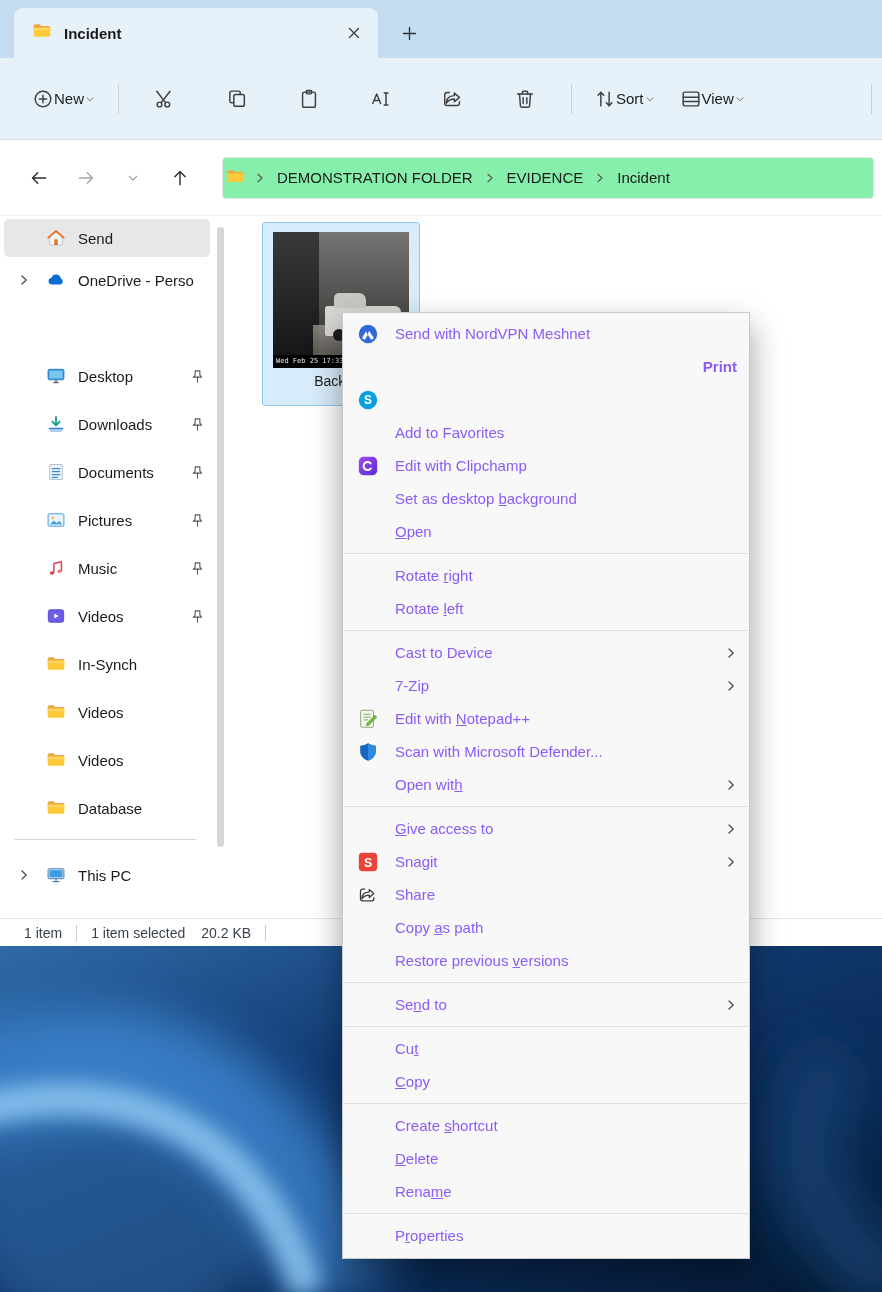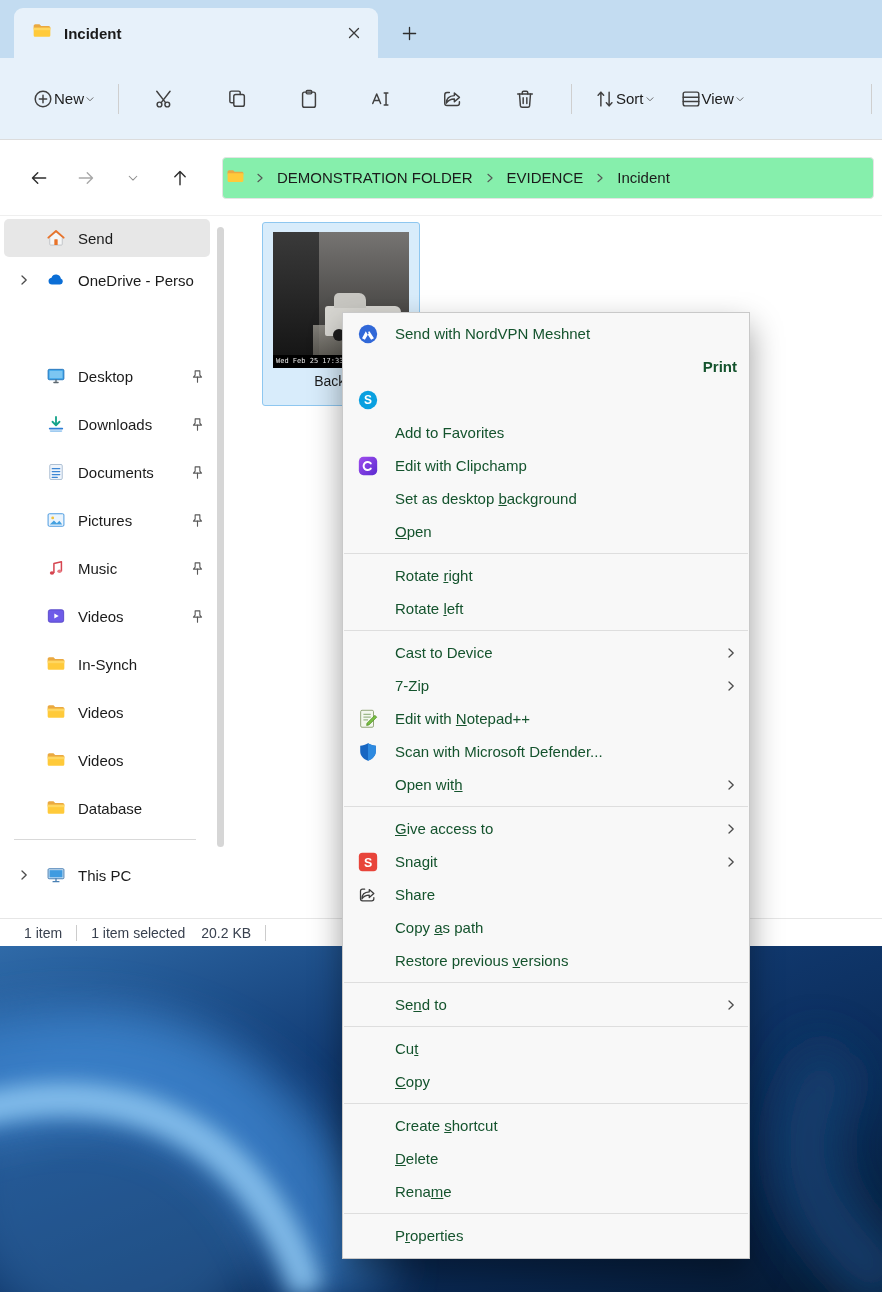--- a/index.html
+++ b/index.html
@@ -59,21 +59,21 @@
   .size-label { margin-left:16px; }
 
   
   .desktop { position:absolute; left:0; top:946px; width:882px; height:346px; overflow:hidden; }
 
   
   .context-menu { position:absolute; left:342px; top:312px; width:408px; z-index:40; background:#f8f8f8; border:1px solid #c9c9c9; box-shadow:0 14px 30px rgba(0,0,0,.38); padding:4px 0 6px; font-size:15px; }
   .menu-item { height:33px; display:flex; align-items:center; padding:0 12px 0 14px; }
   .mi-icon { width:22px; height:22px; margin-right:16px; flex:none; display:flex; align-items:center; justify-content:center; }
   .mi-spacer { width:38px; flex:none; }
-  .mi-label { flex:1; white-space:nowrap; overflow:hidden; color:#14532d; }
+  .mi-label { flex:1; white-space:nowrap; overflow:hidden; color:#8b5cf6; }
   .mi-arrow { margin-left:8px; flex:none; display:flex; align-items:center; }
   .menu-sep { height:1px; background:#dedede; margin:5px 1px; }
 </style>
 </head>
 <body>
 
 <div id="screen">
 
   <div class="window">
 

